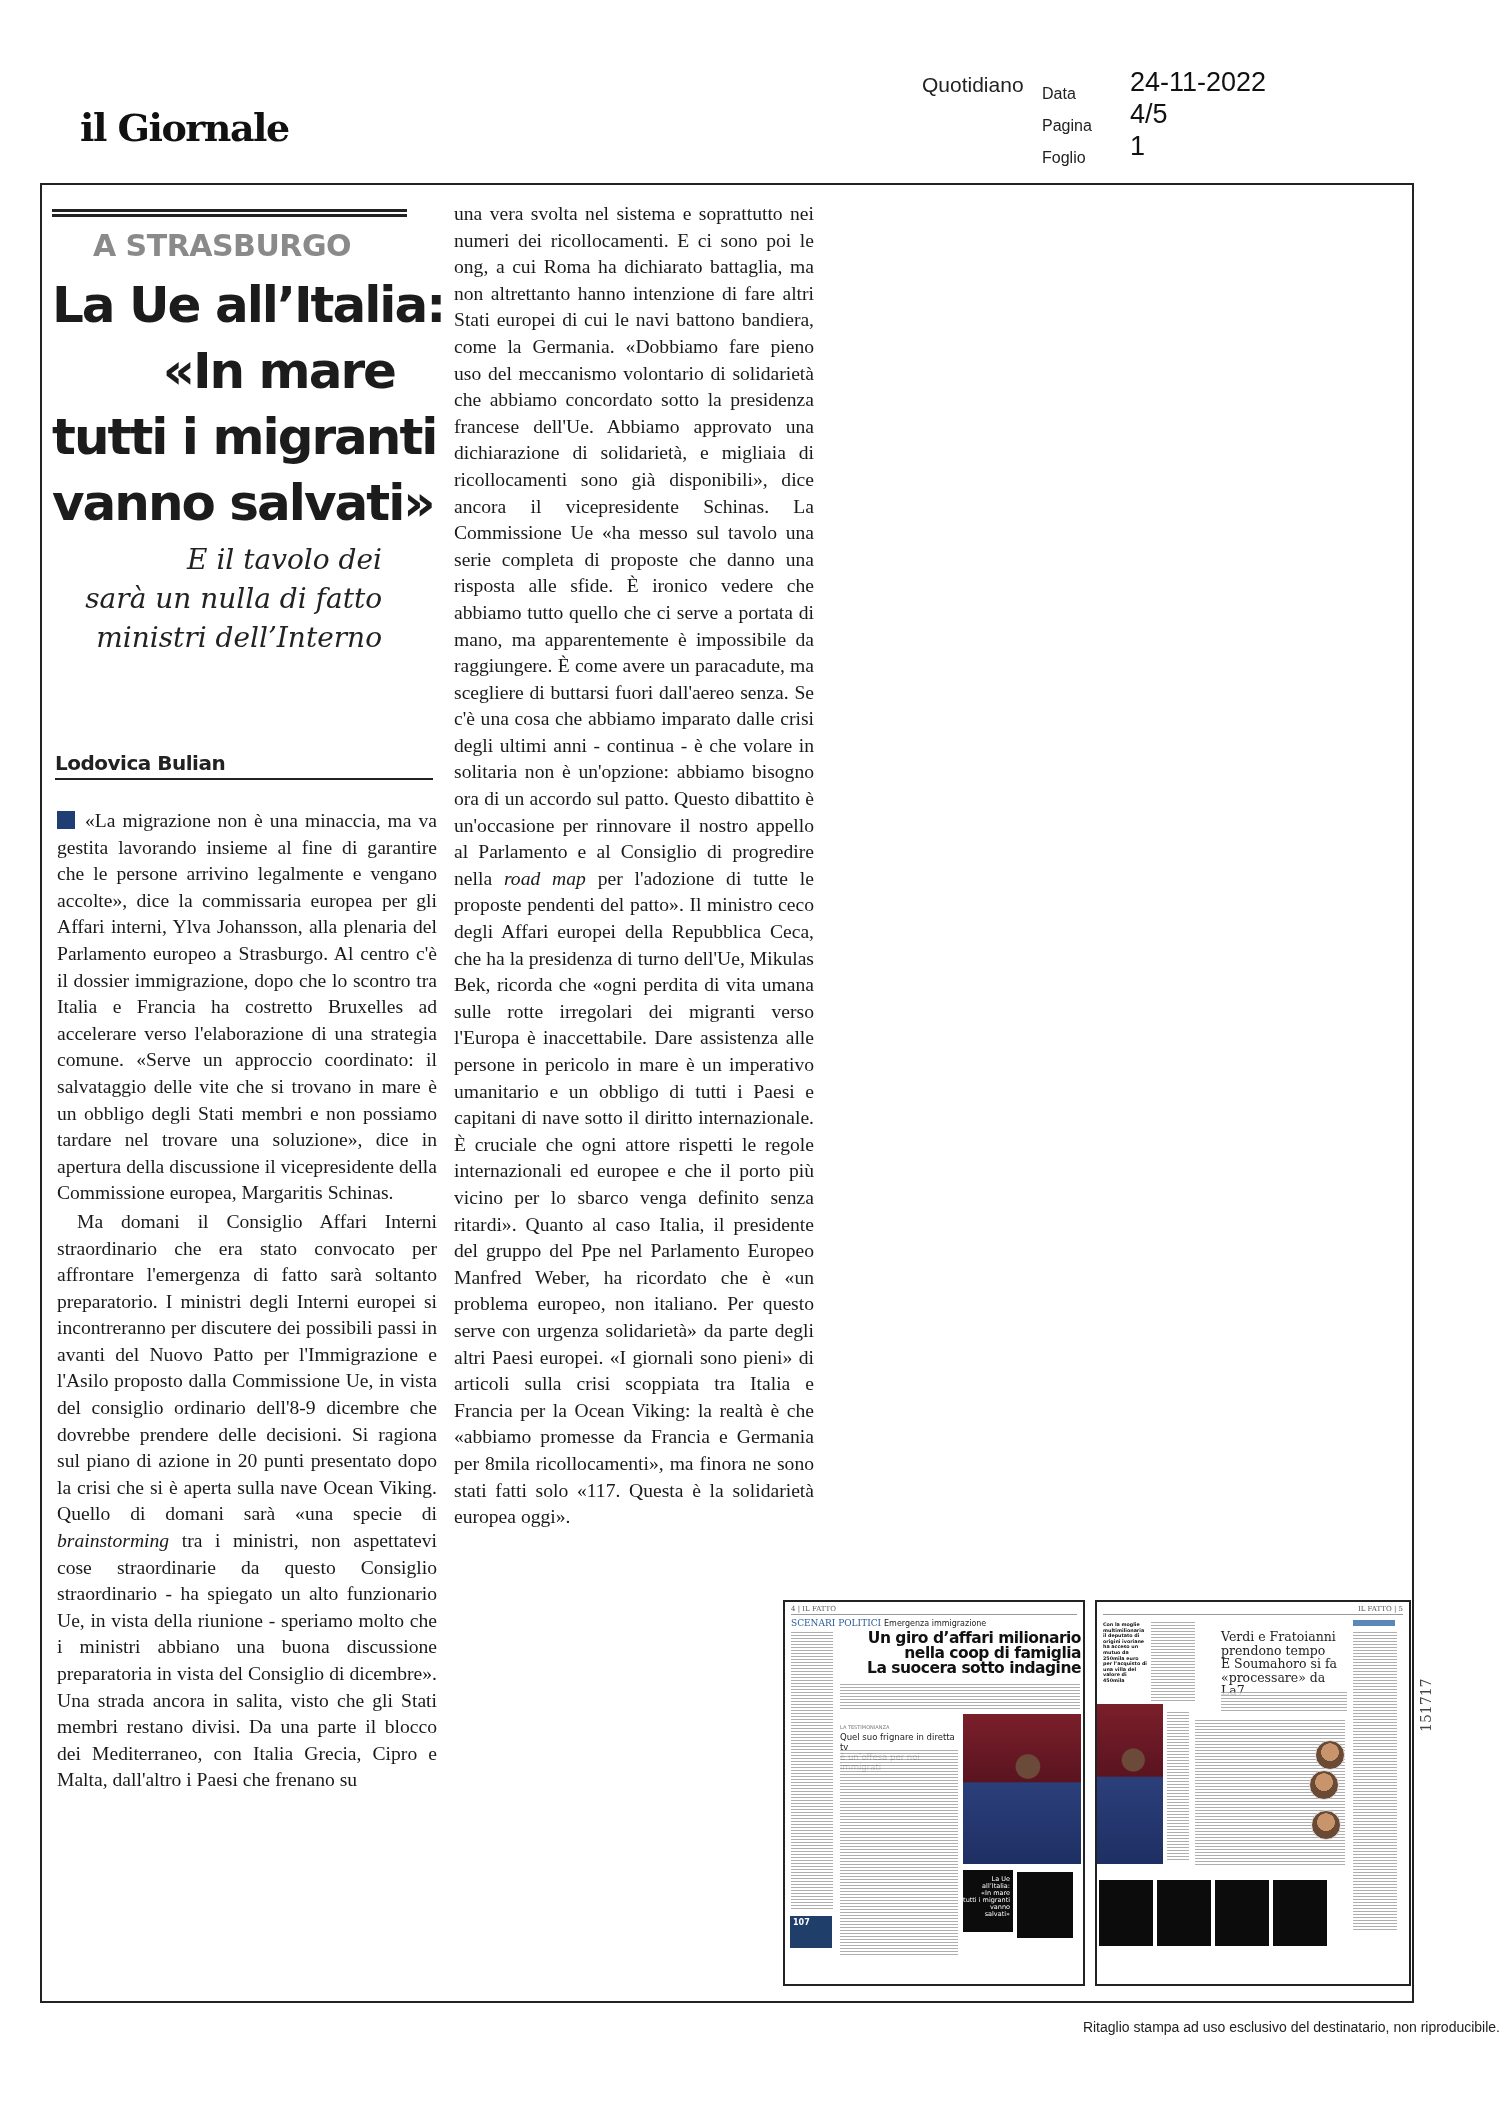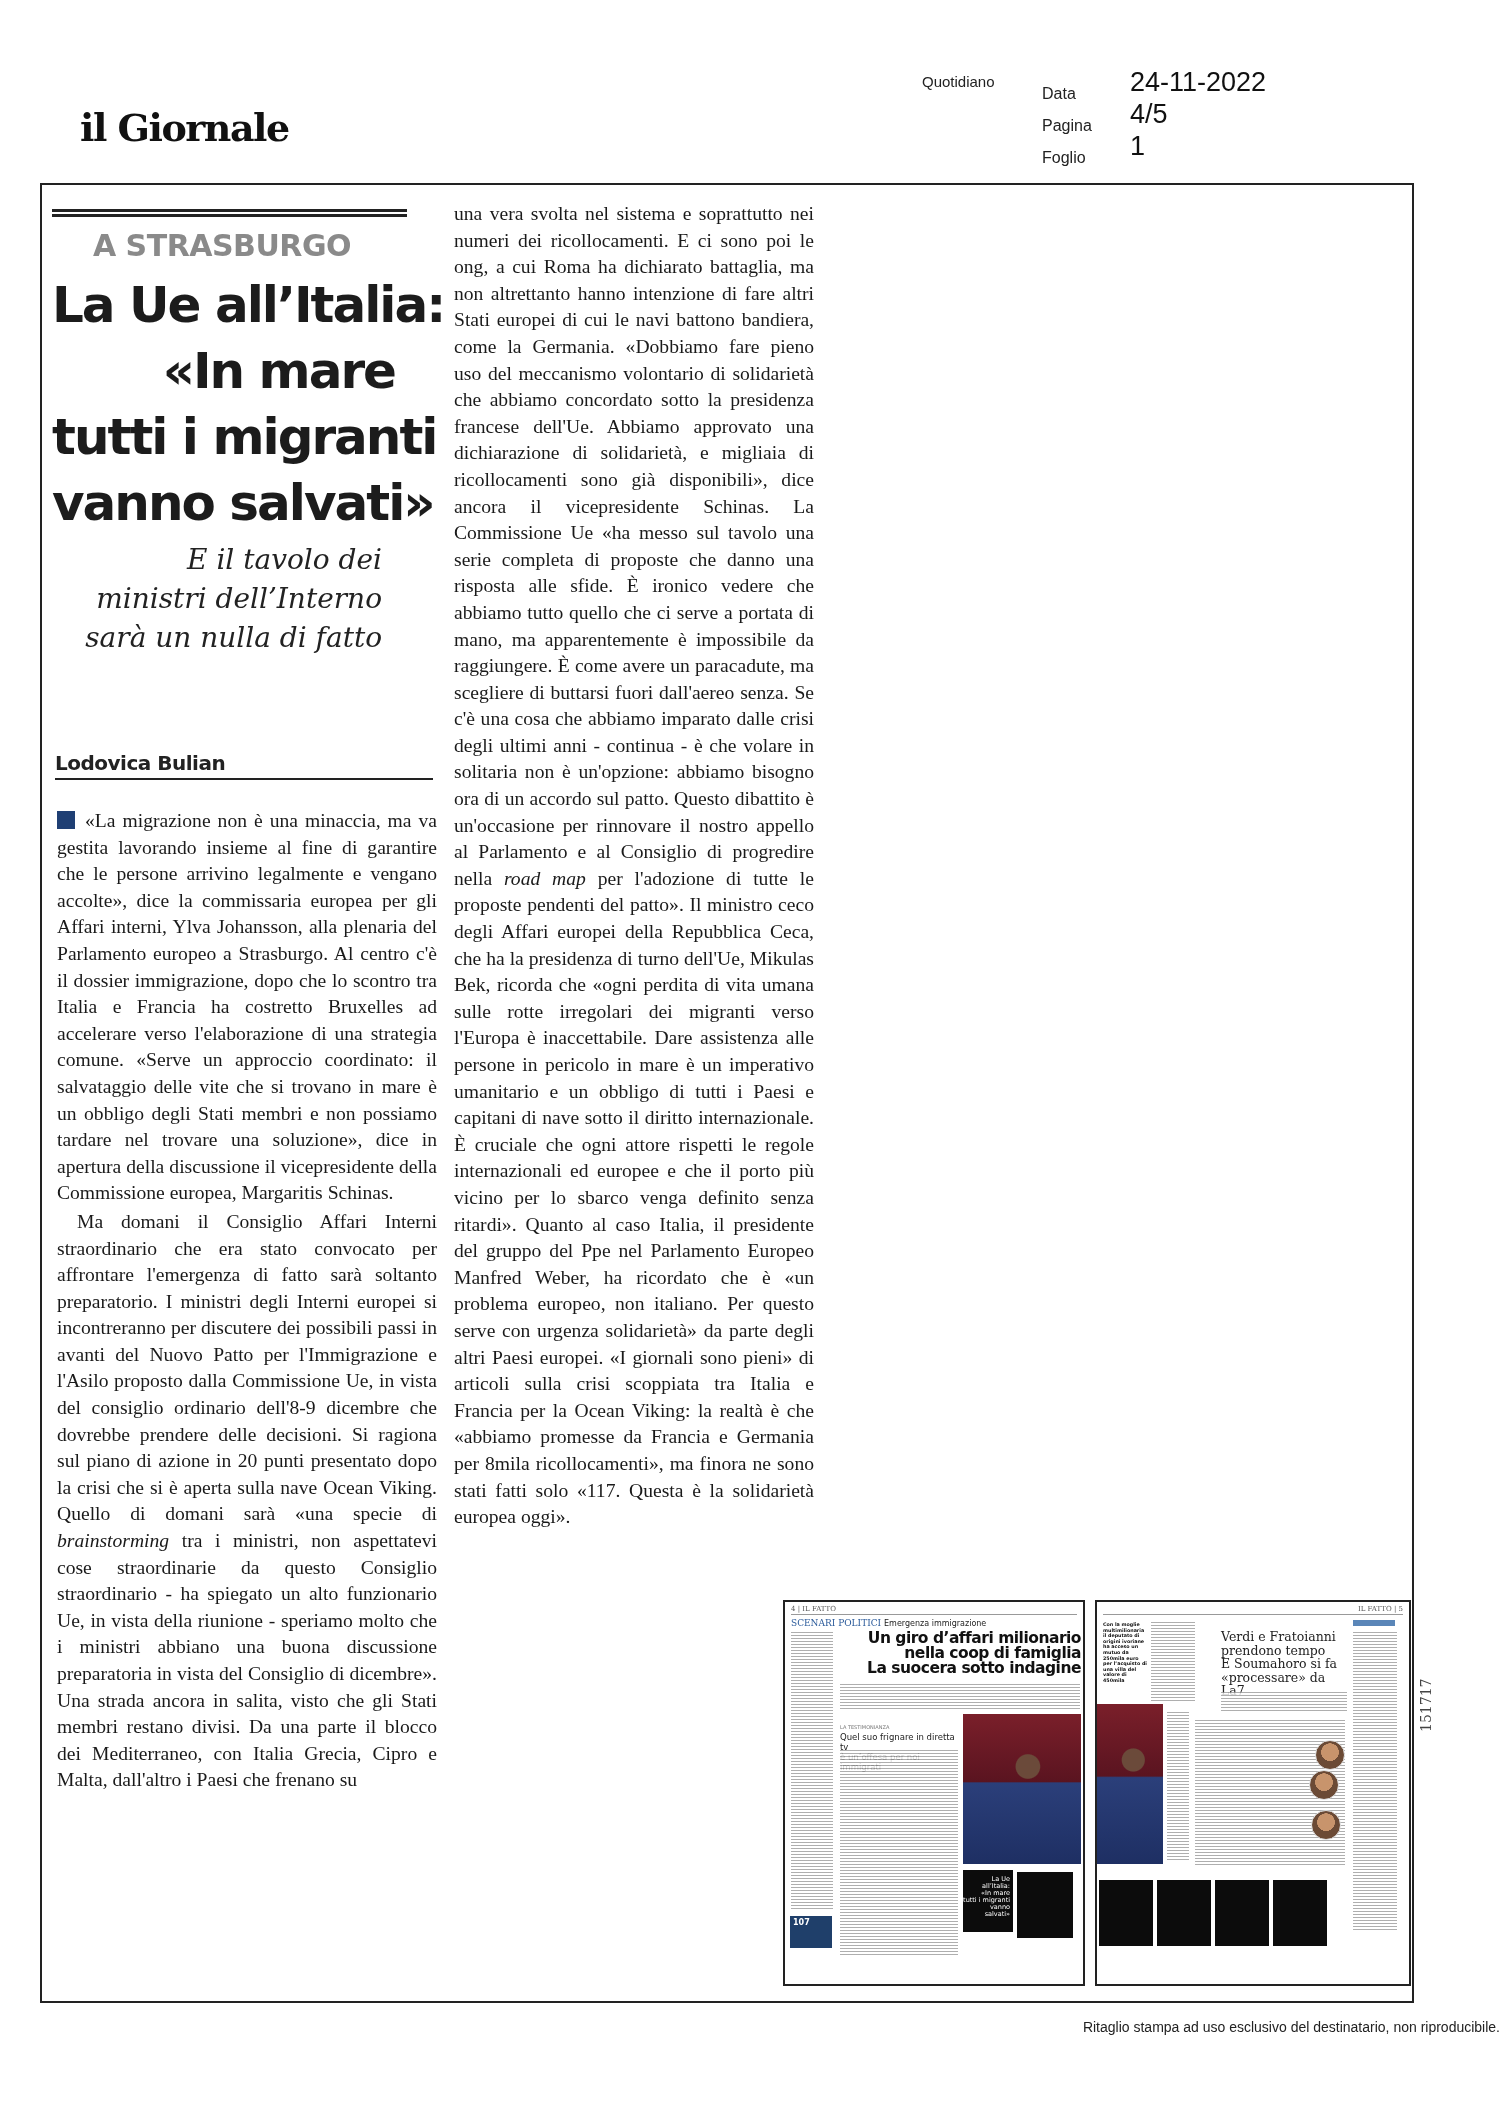--- a/index.html
+++ b/index.html
@@ -1,20 +1,20 @@
 <!DOCTYPE html>
 <html><head>
 <meta charset="utf-8">
 <style>
   html, body { margin: 0; padding: 0; background: #ffffff; }
   body { width: 1500px; height: 2105px; position: relative; overflow: hidden; color: #1a1a1a; }
 
   
   .masthead { position: absolute; left: 80px; top: 105px; font-family: "DejaVu Serif", serif; font-weight: bold; font-size: 38px; letter-spacing: -1.5px; color: #111; }
-  .meta-kind { position: absolute; left: 922px; top: 73px; font-family: "Liberation Sans", sans-serif; font-size: 15px; color: #222; }
+  .meta-kind { position: absolute; left: 922px; top: 73px; font-family: "Liberation Sans", sans-serif; font-size: 21px; color: #222; }
   .meta-labels { position: absolute; left: 1042px; top: 78px; font-family: "Liberation Sans", sans-serif; font-size: 16px; color: #222; line-height: 32px; }
   .meta-values { position: absolute; left: 1130px; top: 66px; font-family: "Liberation Sans", sans-serif; font-size: 27px; color: #111; line-height: 32px; }
 
   
   .frame { position: absolute; left: 40px; top: 183px; width: 1374px; height: 1820px; border: 2px solid #222; box-sizing: border-box; }
 
   
   .rule-double { position: absolute; left: 52px; top: 209px; width: 355px; height: 8px; border-top: 3px solid #222; border-bottom: 3px solid #222; box-sizing: border-box; }
   .kicker { position: absolute; left: 52px; top: 228px; width: 340px; text-align: center; font-family: "DejaVu Sans", sans-serif; font-weight: bold; font-size: 30px; color: #8a8a8a; letter-spacing: -0.5px; }
   .headline { position: absolute; left: 52px; top: 272px; width: 343px; text-align: right; font-family: "DejaVu Sans", sans-serif; font-weight: bold; font-size: 50px; line-height: 66px; color: #1c1c1c; letter-spacing: -2px; }
@@ -80,22 +80,22 @@
 <div class="rule-double"></div>
 <div class="kicker">A STRASBURGO</div>
 <div class="headline">
   <div>La Ue all’Italia:</div>
   <div>«In mare</div>
   <div>tutti i migranti</div>
   <div>vanno salvati»</div>
 </div>
 <div class="subhead">
   <div>E il tavolo dei</div>
+  <div>sarà un nulla di fatto</div>
   <div>ministri dell’Interno</div>
-  <div>sarà un nulla di fatto</div>
 </div>
 <div class="byline">Lodovica Bulian</div>
 <div class="byline-rule"></div>
 
 <div class="col col1">
   <p><span class="dropsquare"></span><span>«La migrazione non è una minaccia, ma va gestita lavorando insieme al fine di garantire che le persone arrivino legalmente e vengano accolte», dice la commissaria europea per gli Affari interni, Ylva Johansson, alla plenaria del Parlamento europeo a Strasburgo. Al centro c'è il dossier immigrazione, dopo che lo scontro tra Italia e Francia ha costretto Bruxelles ad accelerare verso l'elaborazione di una strategia comune. «Serve un approccio coordinato: il salvataggio delle vite che si trovano in mare è un obbligo degli Stati membri e non possiamo tardare nel trovare una soluzione», dice in apertura della discussione il vicepresidente della Commissione europea, Margaritis Schinas.</span></p>
   <p><span>Ma domani il Consiglio Affari Interni straordinario che era stato convocato per affrontare l'emergenza di fatto sarà soltanto preparatorio. I ministri degli Interni europei si incontreranno per discutere dei possibili passi in avanti del Nuovo Patto per l'Immigrazione e l'Asilo proposto dalla Commissione Ue, in vista del consiglio ordinario dell'8-9 dicembre che dovrebbe prendere delle decisioni. Si ragiona sul piano di azione in 20 punti presentato dopo la crisi che si è aperta sulla nave Ocean Viking. Quello di domani sarà «una specie di </span><span class="em">brainstorming</span><span> tra i ministri, non aspettatevi cose straordinarie da questo Consiglio straordinario - ha spiegato un alto funzionario Ue, in vista della riunione - speriamo molto che i ministri abbiano una buona discussione preparatoria in vista del Consiglio di dicembre». Una strada ancora in salita, visto che gli Stati membri restano divisi. Da una parte il blocco dei Mediterraneo, con Italia Grecia, Cipro e Malta, dall'altro i Paesi che frenano su</span></p>
 </div>
 
 <div class="col col2">

